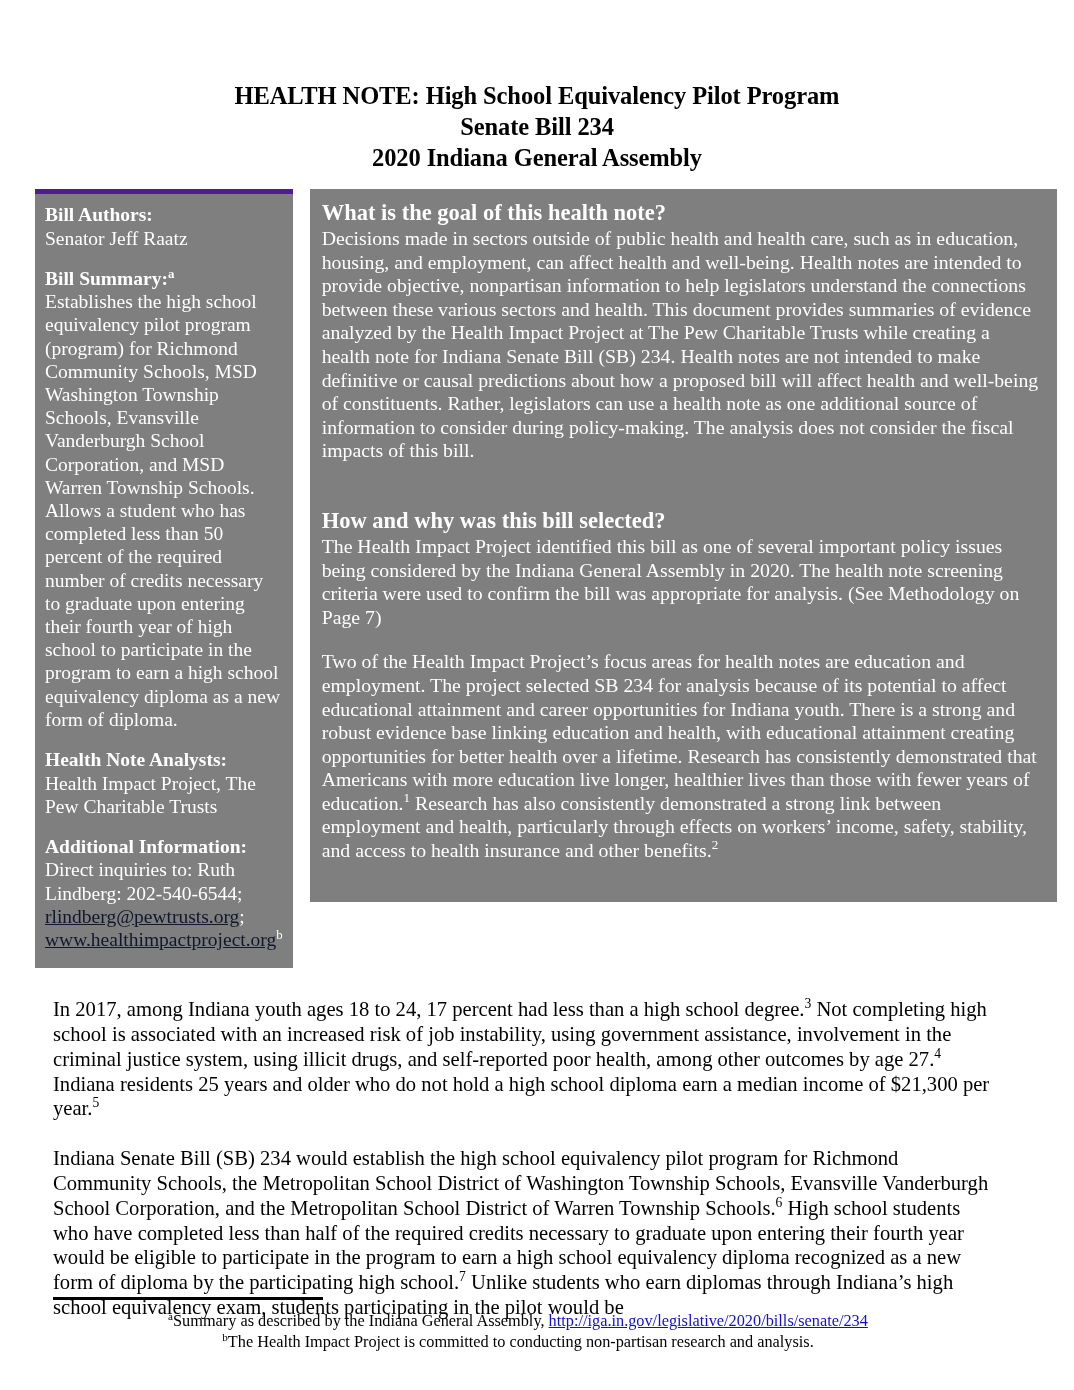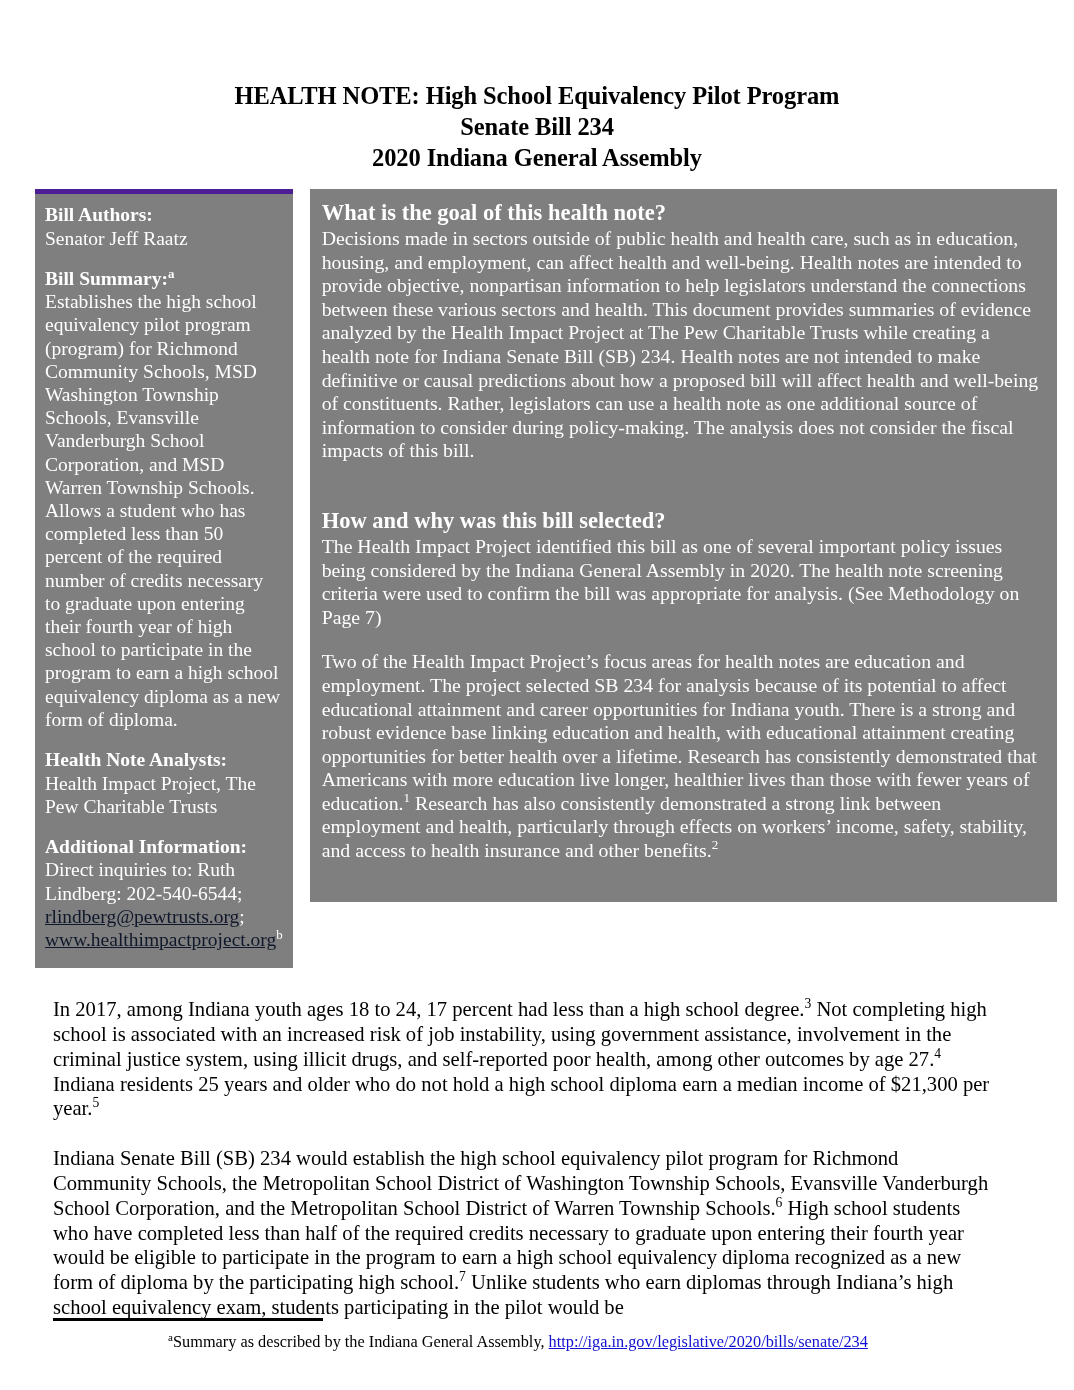--- a/index.html
+++ b/index.html
@@ -188,13 +188,14 @@
 <div class="summary-wrap">
 
   <p class="body-para first"><span>In 2017, among Indiana youth ages 18 to 24, 17 percent had less than a high school degree.</span><span class="sup">3</span><span> Not completing high school is associated with an increased risk of job instability, using government assistance, involvement in the criminal justice system, using illicit drugs, and self-reported poor health, among other outcomes by age 27.</span><span class="sup">4</span><span> Indiana residents 25 years and older who do not hold a high school diploma earn a median income of $21,300 per year.</span><span class="sup">5</span></p>
 
   <p class="body-para"><span>Indiana Senate Bill (SB) 234 would establish the high school equivalency pilot program for Richmond Community Schools, the Metropolitan School District of Washington Township Schools, Evansville Vanderburgh School Corporation, and the Metropolitan School District of Warren Township Schools.</span><span class="sup">6</span><span> High school students who have completed less than half of the required credits necessary to graduate upon entering their fourth year would be eligible to participate in the program to earn a high school equivalency diploma recognized as a new form of diploma by the participating high school.</span><span class="sup">7</span><span> Unlike students who earn diplomas through Indiana’s high school equivalency exam, students participating in the pilot would be</span></p>
 </div>
 
 <div class="footnotes">
   <div class="fn-rule"></div>
   <div class="footnote"><span class="fn-mark">a</span><span>Summary as described by the Indiana General Assembly, </span><a class="fn-link" href="#">http://iga.in.gov/legislative/2020/bills/senate/234</a></div>
+  <div class="footnote"><span class="fn-mark">b</span><span>The Health Impact Project is committed to conducting non-partisan research and analysis.</span></div>
 </div>
 
 </body></html>

